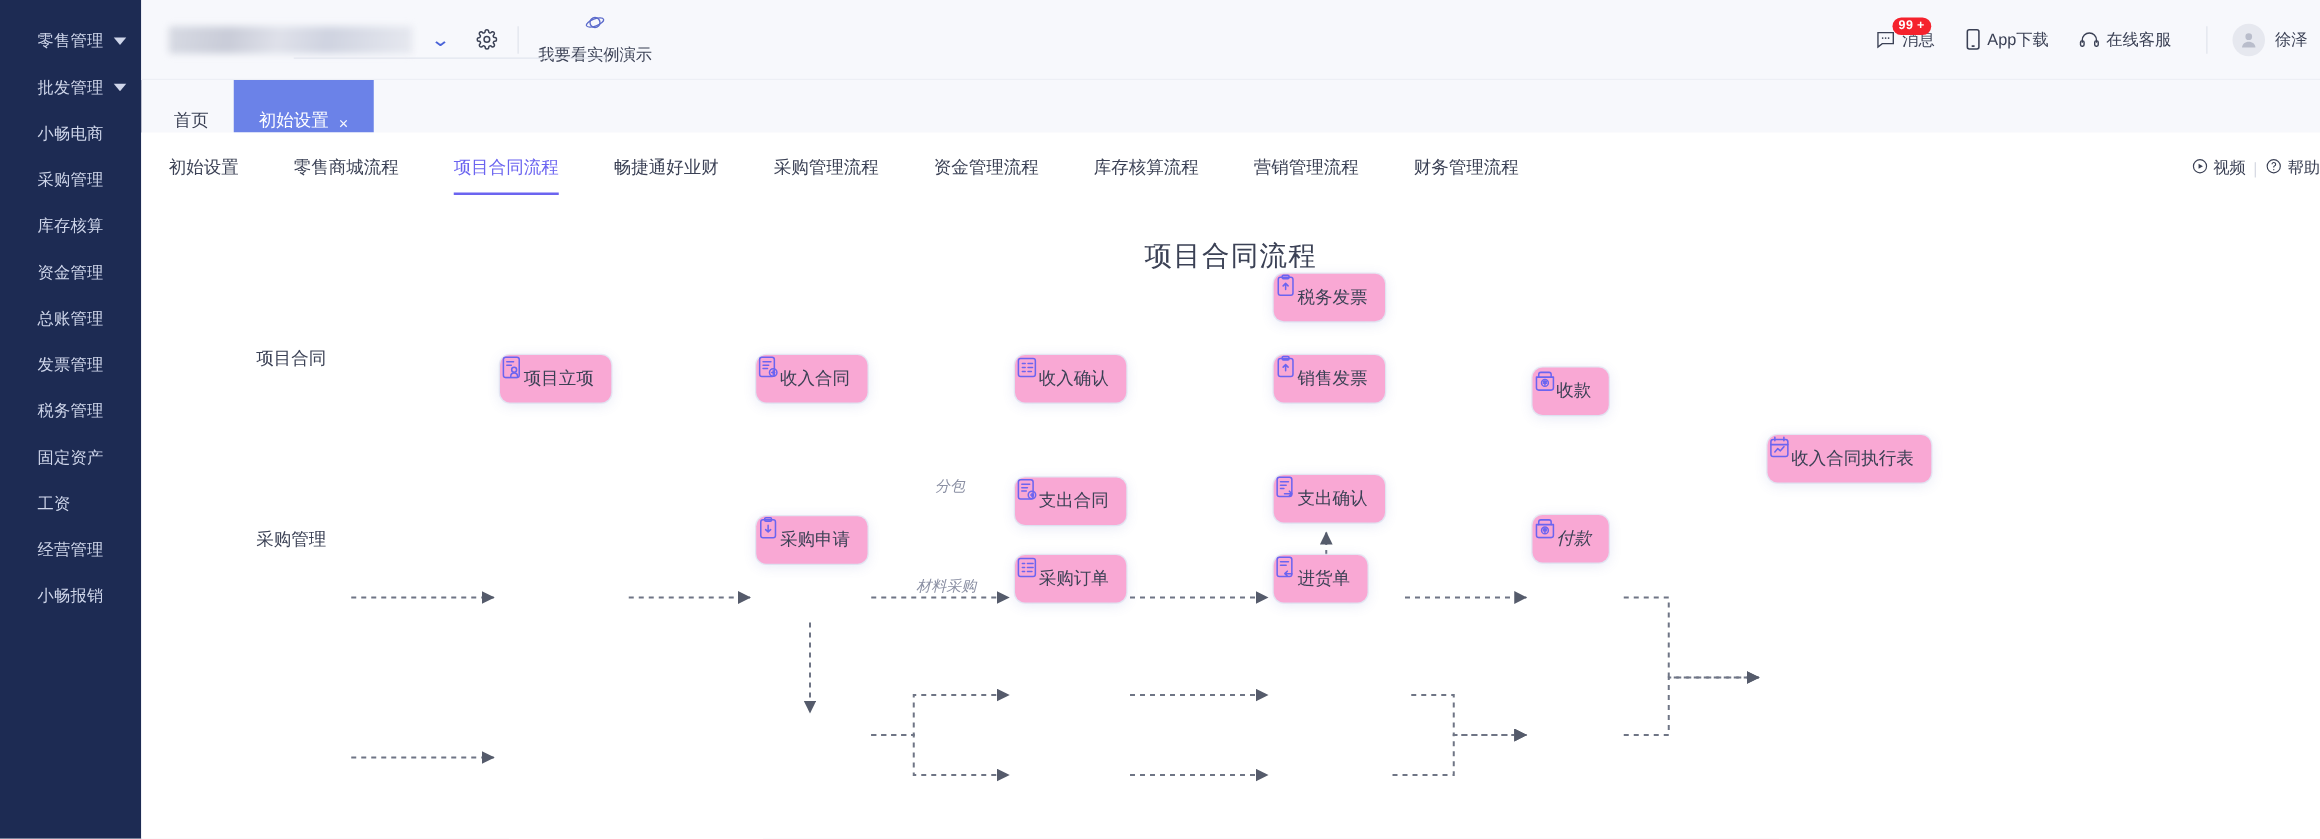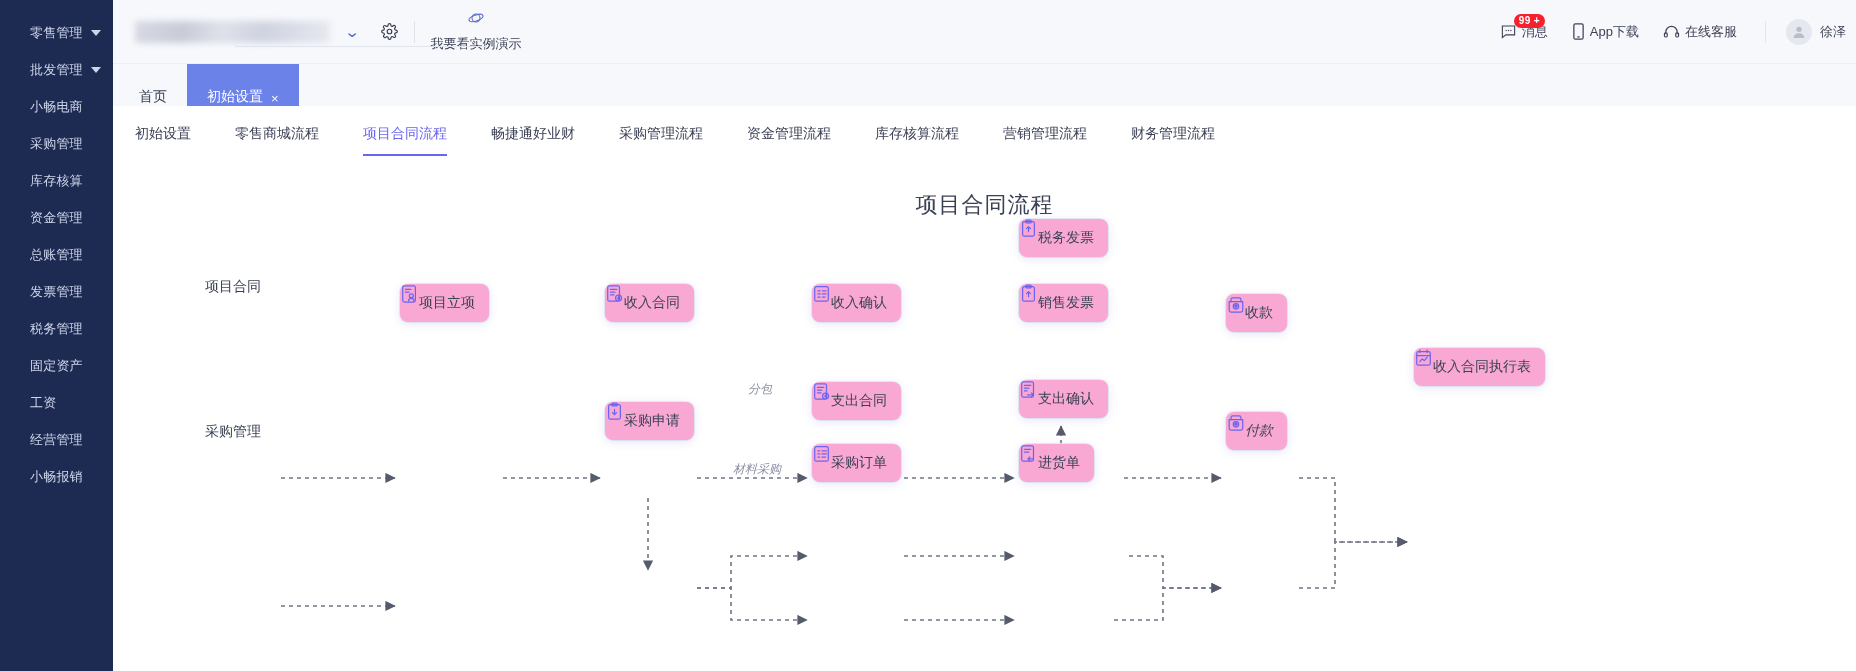--- a/index.html
+++ b/index.html
@@ -321,20 +321,42 @@
           </div>
           <div class="subtab">
             <span>库存核算流程</span>
           </div>
           <div class="subtab">
             <span>营销管理流程</span>
           </div>
           <div class="subtab">
             <span>财务管理流程</span>
           </div>
+          <div class="subtabs-right">
+          <span class="mini-link">
+            <span>
+              <svg width="14" height="14" viewBox="0 0 24 24" fill="none" stroke="#3b4155" stroke-width="1.6">
+                <circle cx="12" cy="12" r="9"></circle>
+                  <path d="M10 8.5l6 3.5-6 3.5z" fill="#3b4155" stroke="none"></path>
+              </svg>
+            </span>
+            <span>视频</span>
+          </span>
+          <span class="mini-sep">|</span>
+          <span class="mini-link">
+            <span>
+              <svg width="14" height="14" viewBox="0 0 24 24" fill="none" stroke="#3b4155" stroke-width="1.6">
+                <circle cx="12" cy="12" r="9"></circle>
+                <path d="M9.6 9.3a2.5 2.5 0 1 1 3.3 2.4c-.7.3-1 .8-1 1.6v.3"></path>
+                <circle cx="12" cy="16.7" r="0.9" fill="#3b4155" stroke="none"></circle>
+              </svg>
+            </span>
+            <span>帮助</span>
+          </span>
+        </div>
       </div>
 
       <div class="flow-title">项目合同流程</div>
 
       <div class="canvas">
         <svg width="1743" height="420">
           <defs>
             <marker id="ah" markerWidth="7" markerHeight="7" refX="6" refY="3.2" orient="auto">
               <path d="M0,0 L6.5,3.2 L0,6.4 z" fill="#555b6b"></path>
             </marker>
@@ -443,21 +465,21 @@
             <div class="node" style="left: 1301px; top: 118px;">
               <span>
                 <svg class="nicon" viewBox="0 0 21 21" fill="none" stroke="#6b64f0" stroke-width="1.35" stroke-linecap="round" stroke-linejoin="round">
                   <rect x="3" y="4" width="15" height="15" rx="2"></rect>
                   <path d="M3 8.5h15M6.5 2v3M14.5 2v3"></path>
                   <path d="M6.5 15l2.6-3 2.3 2 3.1-3.7"></path>
                 </svg>
               </span>
               <span class="node-label">收入合同执行表</span>
             </div>
-            <div class="node" style="left: 492px; top: 172px;">
+            <div class="node" style="left: 492px; top: 183px;">
               <span>
                 <svg class="nicon" viewBox="0 0 21 21" fill="none" stroke="#6b64f0" stroke-width="1.35" stroke-linecap="round" stroke-linejoin="round">
                   <rect x="4" y="3" width="13" height="16" rx="2"></rect>
                   <rect x="7.5" y="1.3" width="6" height="3" rx="1"></rect>
                   <path d="M10.5 8v6M8.3 11.8l2.2 2.2 2.2-2.2"></path>
                 </svg>
               </span>
               <span class="node-label">采购申请</span>
             </div>
             <div class="node" style="left: 699px; top: 152px;">

